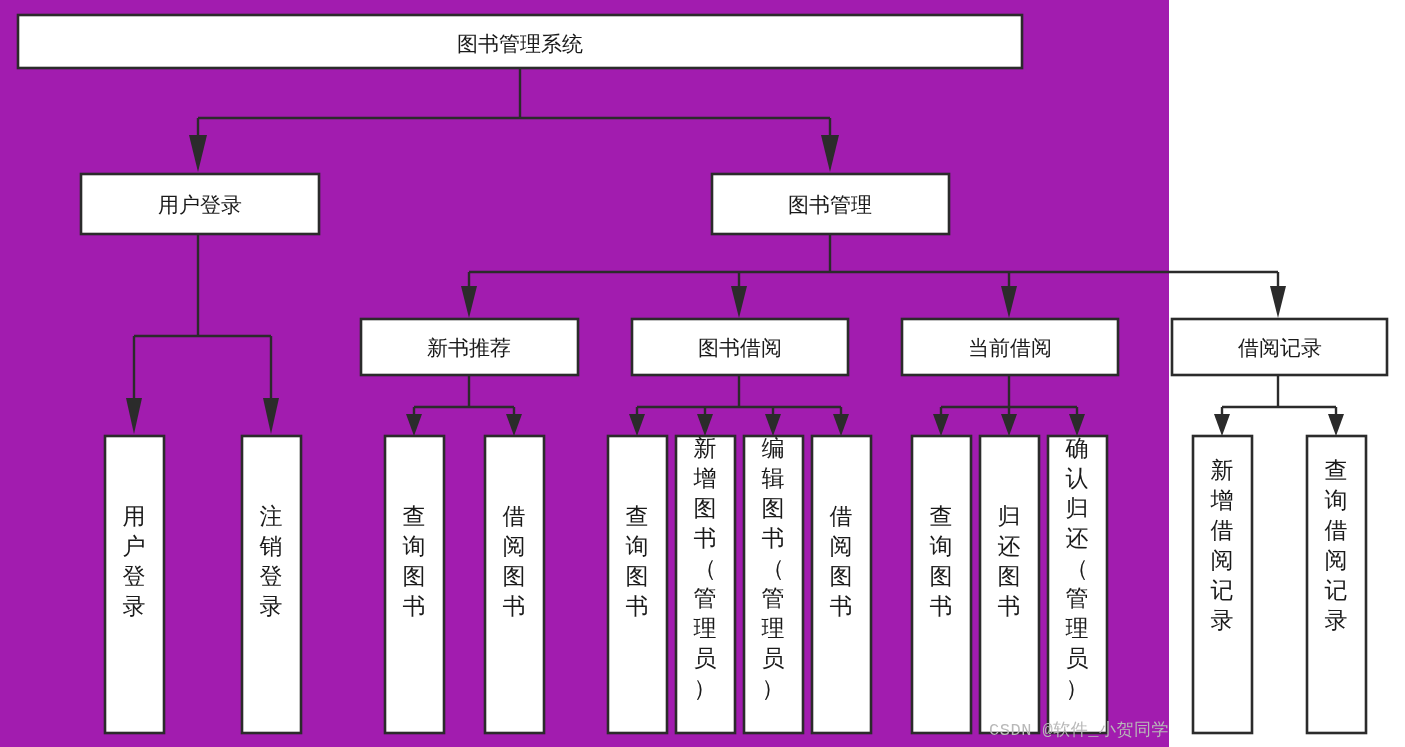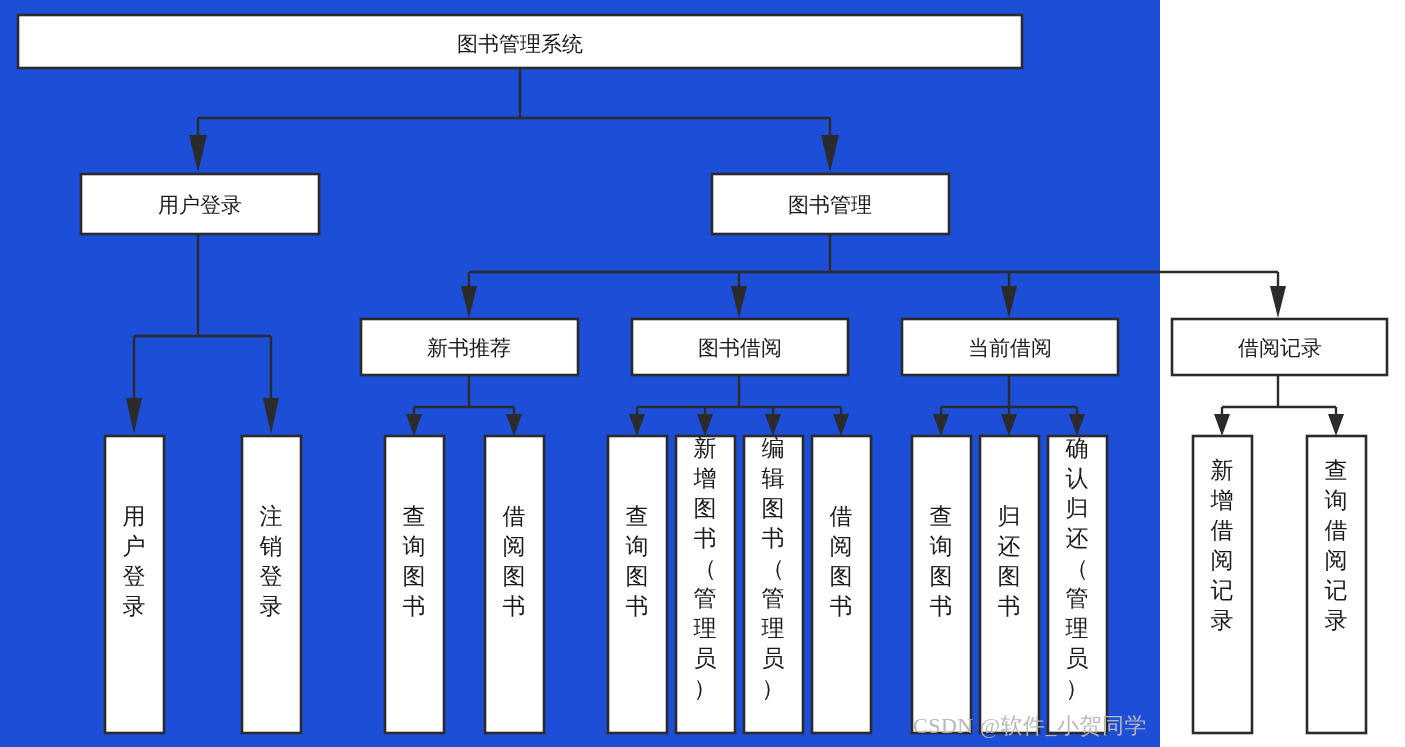--- a/index.html
+++ b/index.html
@@ -10,21 +10,22 @@
   body {
     width: 1405px;
     height: 747px;
     font-family: "Liberation Sans", "DejaVu Sans", sans-serif;
     overflow: hidden;
   }
   #diagram-root {
     position: relative;
     width: 1160px;
     height: 747px;
-    background: #1d4ed8;
+    background: #a21caf;
+    padding-left: 9px;
   }
   svg#flow-svg {
     position: absolute;
     top: 0;
     left: 0;
     width: 1405px;
     height: 747px;
     display: block;
   }
   .node-box {
@@ -50,24 +51,24 @@
     dominant-baseline: central;
   }
   .node-label-v {
     font-family: "Liberation Sans", "DejaVu Sans", sans-serif;
     fill: #1a1a1a;
     font-size: 23px;
     text-anchor: middle;
   }
   .watermark {
     position: absolute;
-    right: 13px;
+    right: 0;
     bottom: 6px;
-    font-family: Liberation Serif, serif;
-    font-size: 22px;
+    font-family: Liberation Mono, monospace;
+    font-size: 17px;
     color: #b8b8b8;
     letter-spacing: 0.5px;
     white-space: nowrap;
     user-select: none;
   }
 </style>
 </head>
 <body>
 
 <div id="diagram-root">

